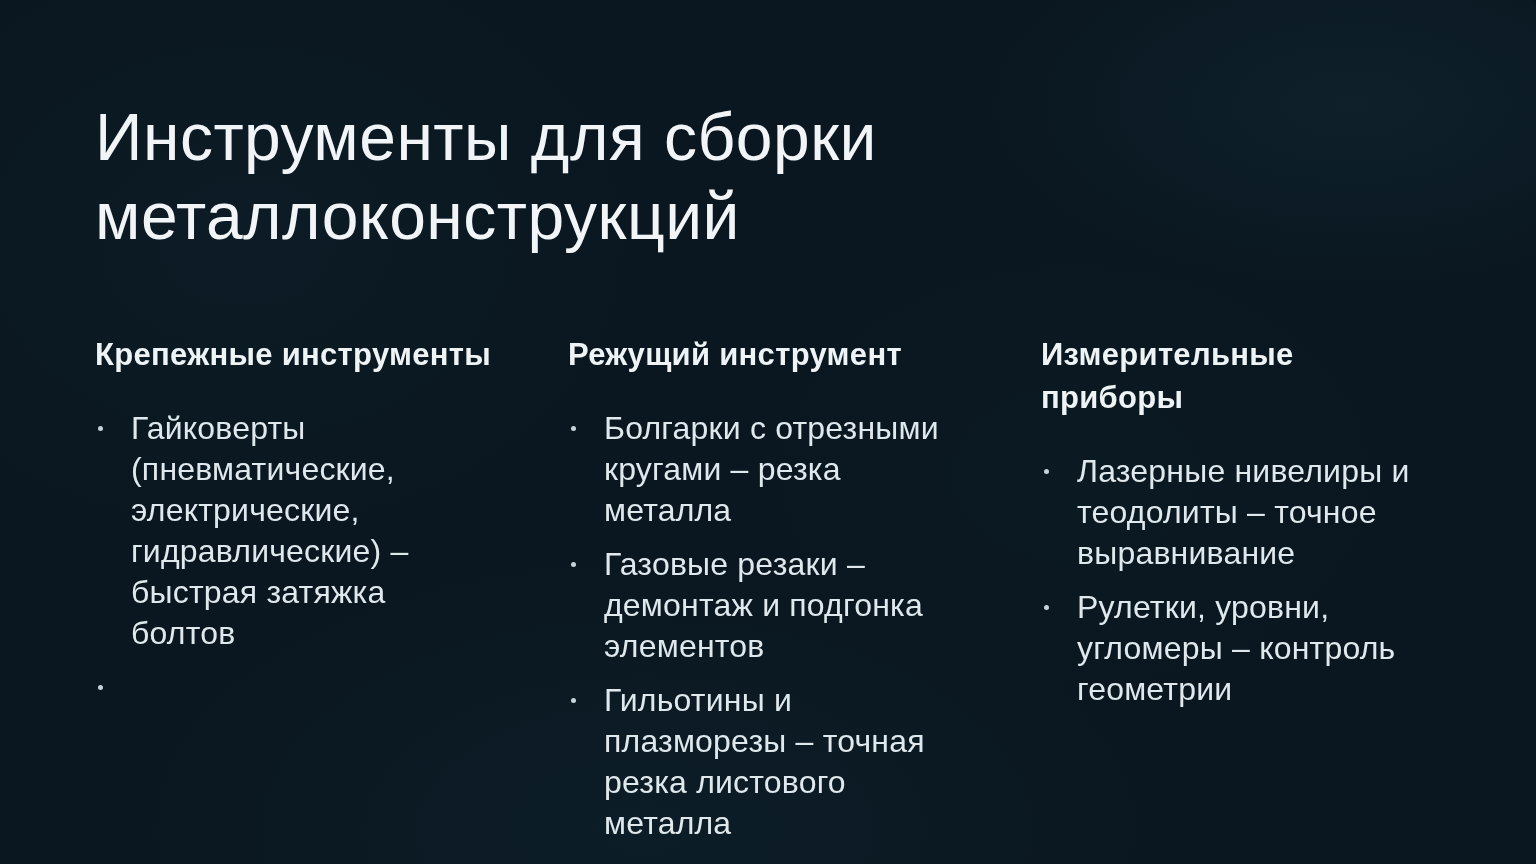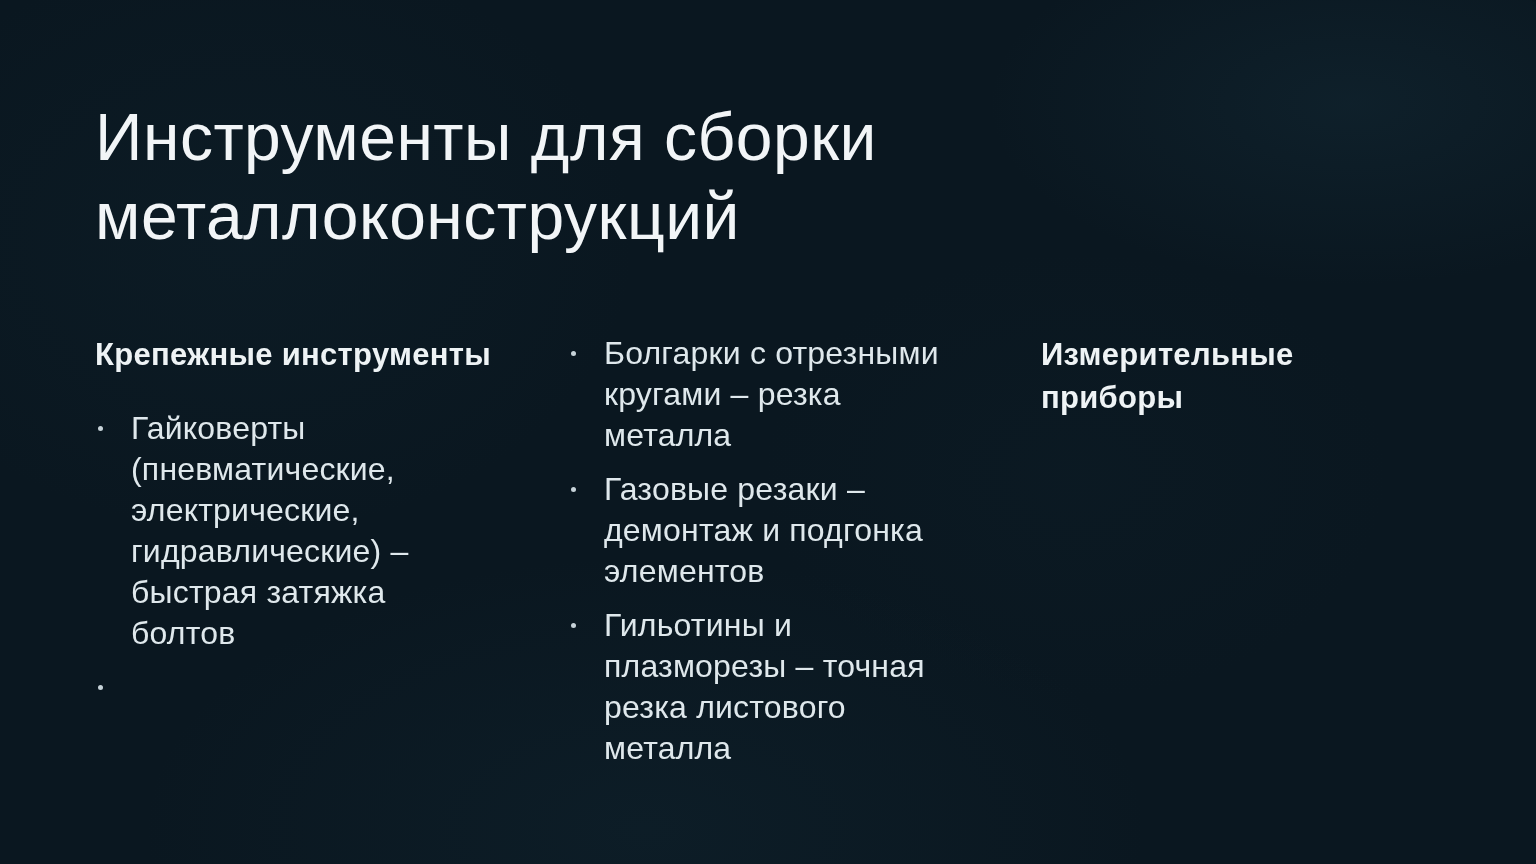--- a/index.html
+++ b/index.html
@@ -93,34 +93,45 @@
           <span class="bullet-dot"></span>
           <span>Гайковерты (пневматические, электрические, гидравлические) – быстрая затяжка болтов</span>
         </li>
         <li>
           <span class="bullet-dot"></span>
         </li>
       </ul>
     </div>
 
     <div class="column">
+      <h2 class="column-heading">Режущий инструмент</h2>
       <ul class="bullet-list">
         <li>
           <span class="bullet-dot"></span>
           <span>Болгарки с отрезными кругами – резка металла</span>
         </li>
         <li>
           <span class="bullet-dot"></span>
           <span>Газовые резаки – демонтаж и подгонка элементов</span>
         </li>
         <li>
           <span class="bullet-dot"></span>
           <span>Гильотины и плазморезы – точная резка листового металла</span>
         </li>
       </ul>
     </div>
 
     <div class="column">
       <h2 class="column-heading">Измерительные приборы</h2>
+      <ul class="bullet-list">
+        <li>
+          <span class="bullet-dot"></span>
+          <span>Лазерные нивелиры и теодолиты – точное выравнивание</span>
+        </li>
+        <li>
+          <span class="bullet-dot"></span>
+          <span>Рулетки, уровни, угломеры – контроль геометрии</span>
+        </li>
+      </ul>
     </div>
 
   </div>
 </div>
 
 </body></html>

